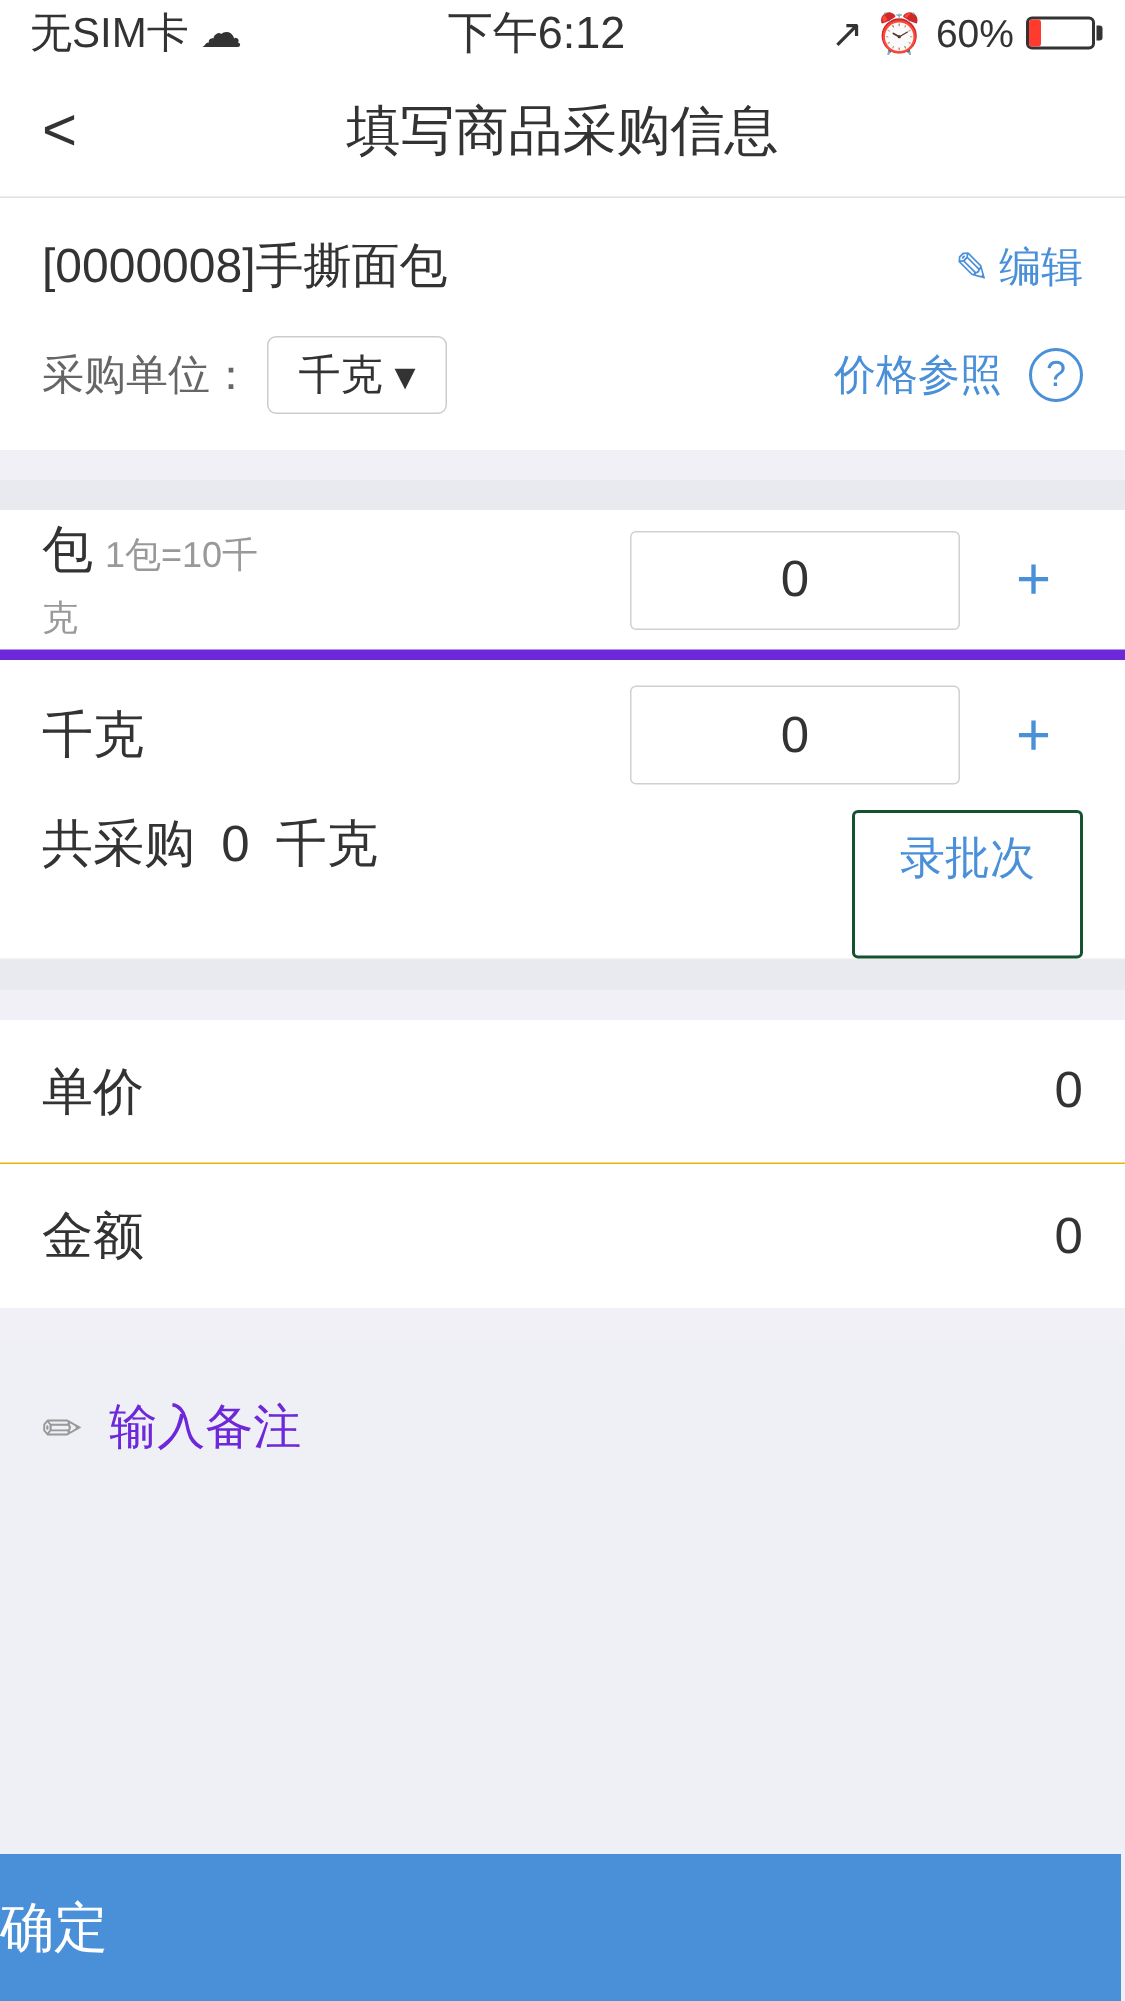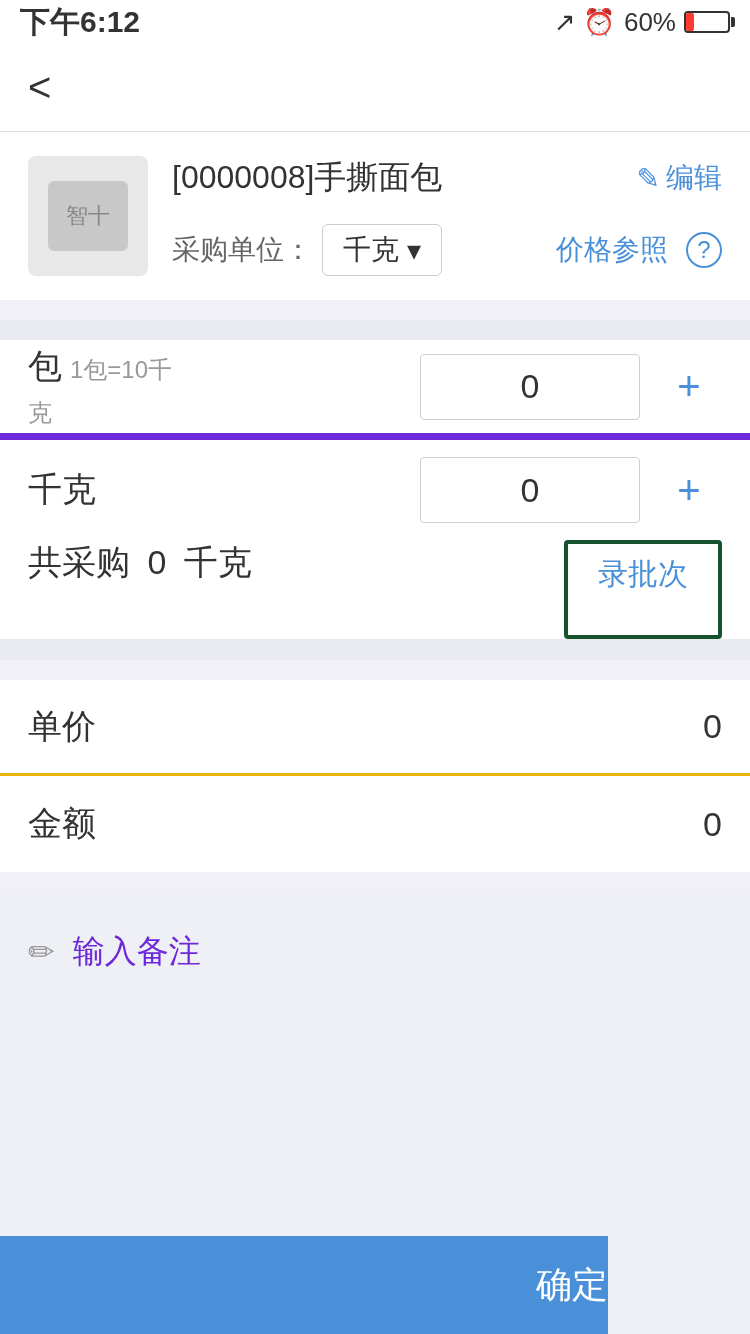--- a/index.html
+++ b/index.html
@@ -19,21 +19,21 @@
       height: 44px;
       background: #fff;
       display: flex;
       align-items: center;
       justify-content: space-between;
       padding: 0 20px;
       font-size: 28px;
       color: #333;
     }
     .status-left { display: flex; align-items: center; gap: 10px; }
-    .status-center { font-size: 30px; font-weight: 700; text-align: right; }
+    .status-center { font-size: 30px; font-weight: 400; text-align: right; }
     .status-right { display: flex; align-items: center; gap: 8px; font-size: 26px; }
     .battery {
       width: 46px; height: 22px; border: 2px solid #333; border-radius: 4px; position: relative; display: inline-flex; align-items: center;
     }
     .battery::after {
       content: ''; position: absolute; right: -7px; top: 50%; transform: translateY(-50%);
       width: 4px; height: 10px; background: #333; border-radius: 0 2px 2px 0;
     }
     .battery-fill {
       width: 20%; height: 100%; background: #ff3b30; border-radius: 2px;
@@ -208,41 +208,41 @@
       height: 100px;
       display: flex;
       justify-content: space-between;
       border-bottom: 1px solid #ebebeb;
     }
     .total-label {
       font-size: 34px;
       color: #333;
     }
     .batch-btn {
-      border: 4px solid #14532d;
+      border: 2px solid #14532d;
       border-radius: 4px;
       padding: 10px 30px;
       font-size: 30px;
       color: #4a90d9;
       cursor: pointer;
       background: #fff;
     }
 
     
     .price-section {
       background: #fff;
       margin-top: 20px;
     }
     .price-row {
       display: flex;
       align-items: center;
       justify-content: space-between;
       padding: 0 28px;
       height: 96px;
-      border-bottom: 3px solid #eab308;
+      border-bottom: 1px solid #eab308;
     }
     .price-row:last-child { border-bottom: none; }
     .price-row-label { font-size: 34px; color: #333; }
     .price-row-value { font-size: 34px; color: #333; }
 
     
     .note-section {
       background: #eef0f5;
       margin-top: 20px;
       padding: 30px 28px;
@@ -257,60 +257,59 @@
     
     .content-area {
       min-height: 340px;
       background: #eef0f5;
     }
 
     
     .confirm-bar {
       position: fixed;
       bottom: 0;
-      width: 608px;
+      width: 747px;
       height: 98px;
       background: #4a90d9;
       display: flex;
       align-items: center;
-      justify-content: flex-end;
+      justify-content: flex-start;
       cursor: pointer;
       font-family: Liberation Serif, serif;
     }
     .confirm-text {
       font-size: 36px;
       color: #fff;
       font-weight: 500;
     }
   </style>
 </head>
 <body>
 
 <div class="status-bar">
+  <div class="status-left">
+    <span>无SIM卡 ☁</span>
+  </div>
   <div class="status-center">下午6:12</div>
   <div class="status-right">
     <span>↗</span>
     <span>⏰</span>
     <span>60%</span>
     <div class="battery">
       <div class="battery-fill"></div>
     </div>
   </div>
 </div>
 
 <div class="nav-bar">
   <span class="nav-back">&lt;</span>
+  <span class="nav-title">填写商品采购信息</span>
 </div>
 
 <div class="product-card">
-  <div class="product-image">
-    <div class="product-image-inner">
-      <span>智十</span>
-    </div>
-  </div>
   <div class="product-info">
     <div class="product-name-row">
       <span class="product-name">[0000008]手撕面包</span>
       <span class="edit-btn">
         <span>✎</span>
         <span>编辑</span>
       </span>
     </div>
     <div class="unit-row">
       <div style="display:flex;align-items:center;gap:10px;">

